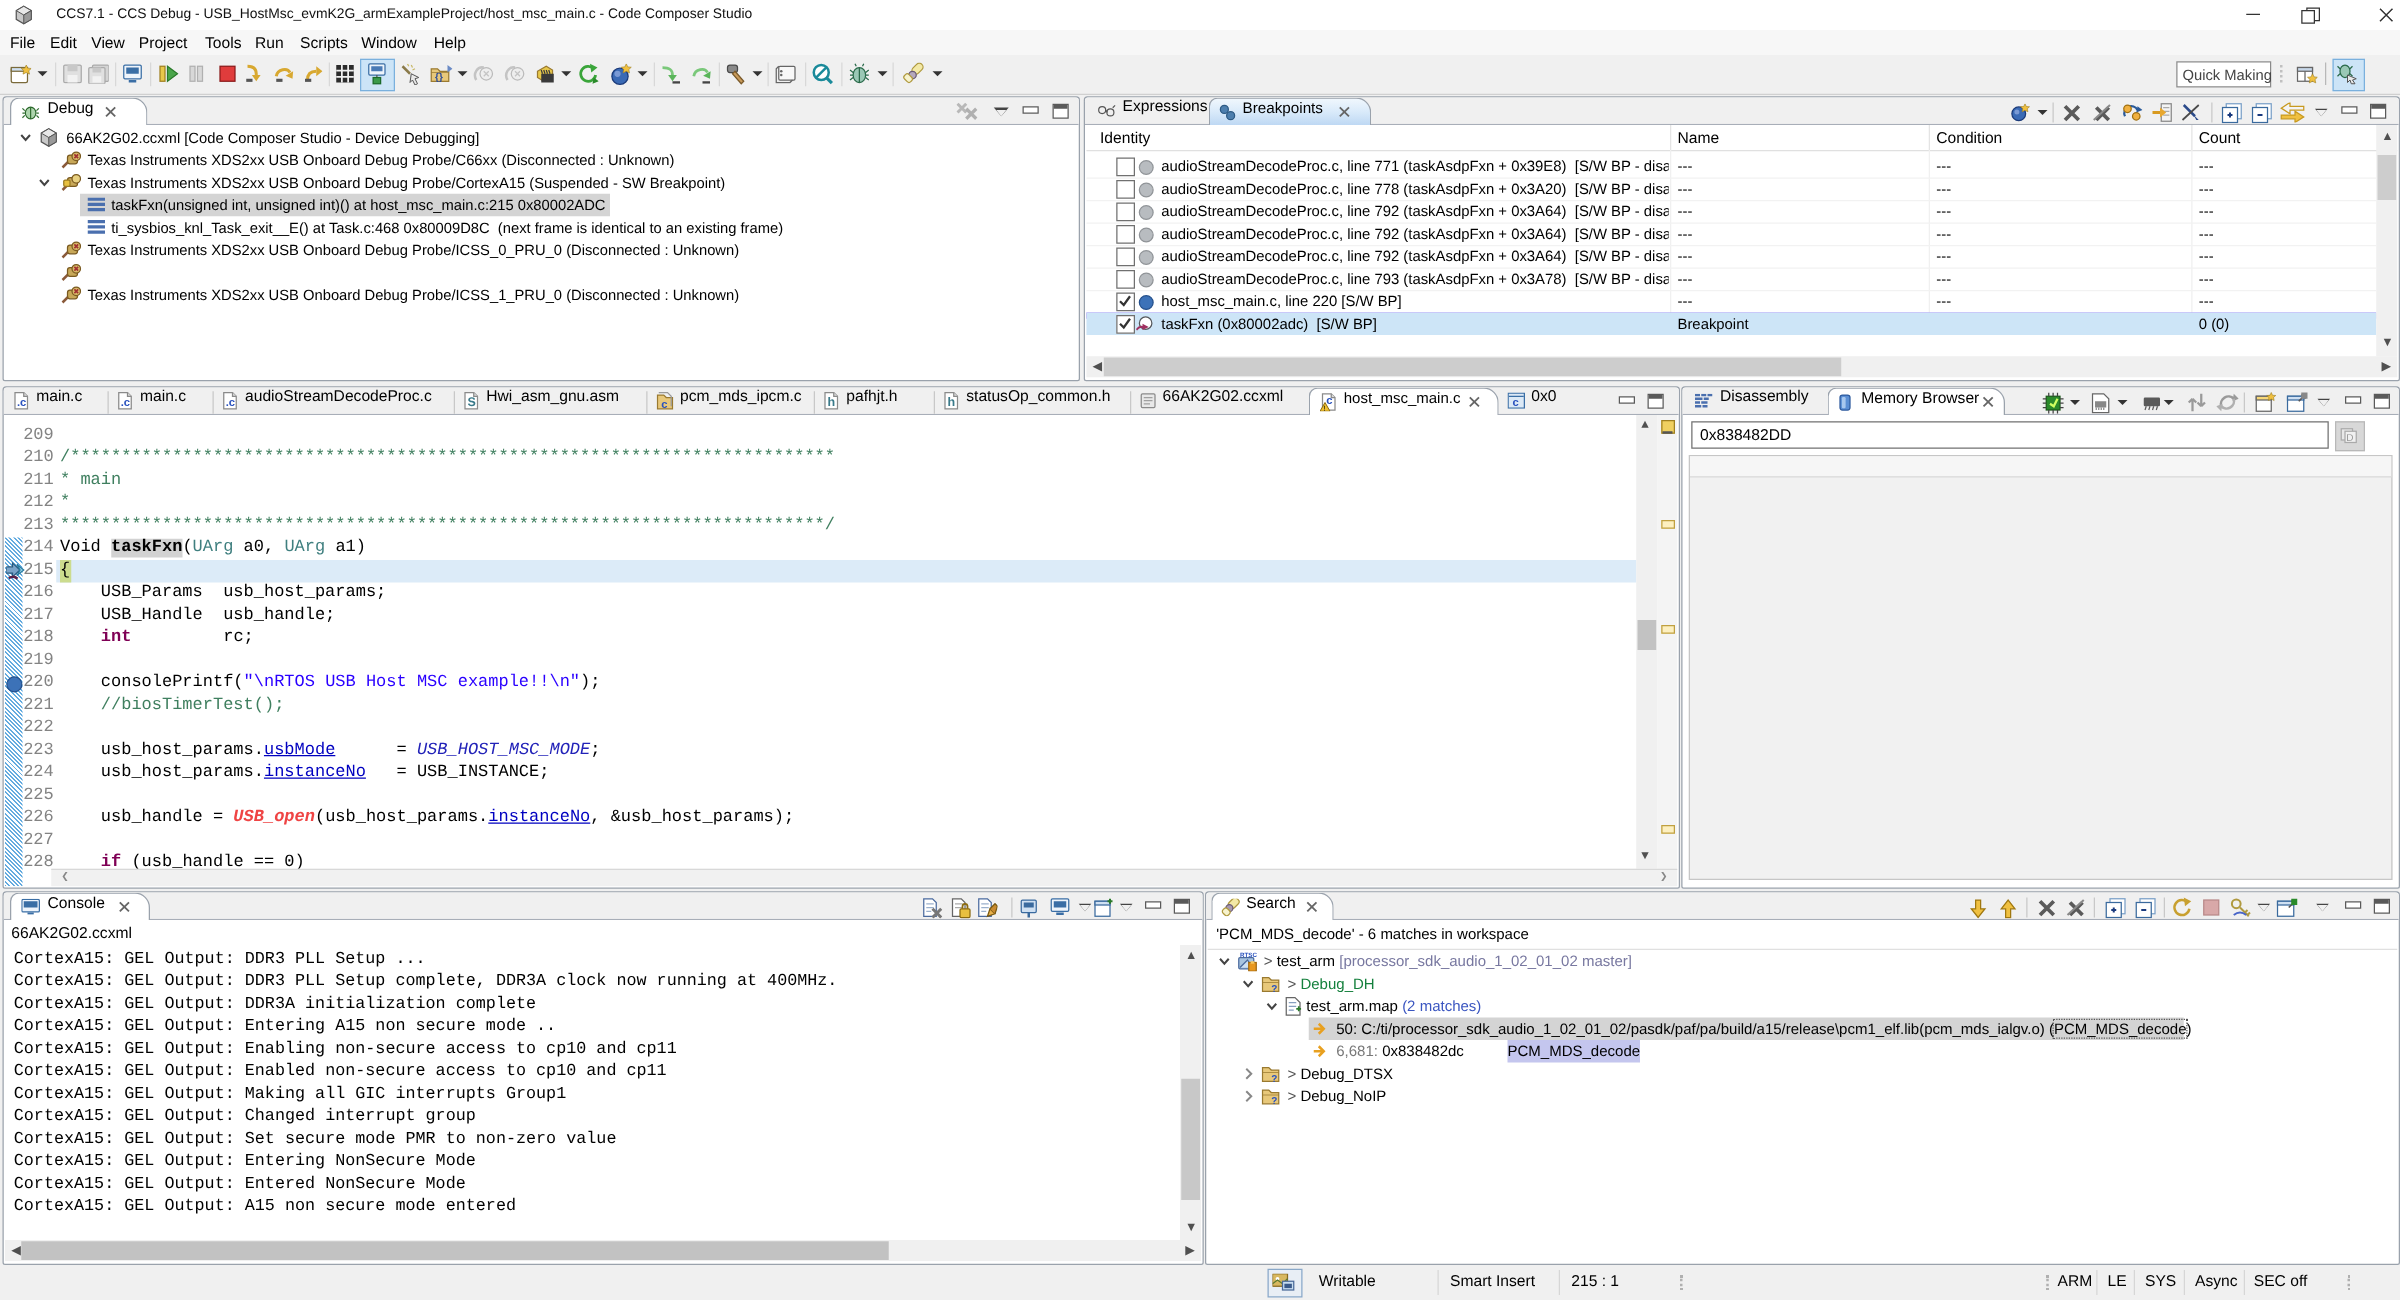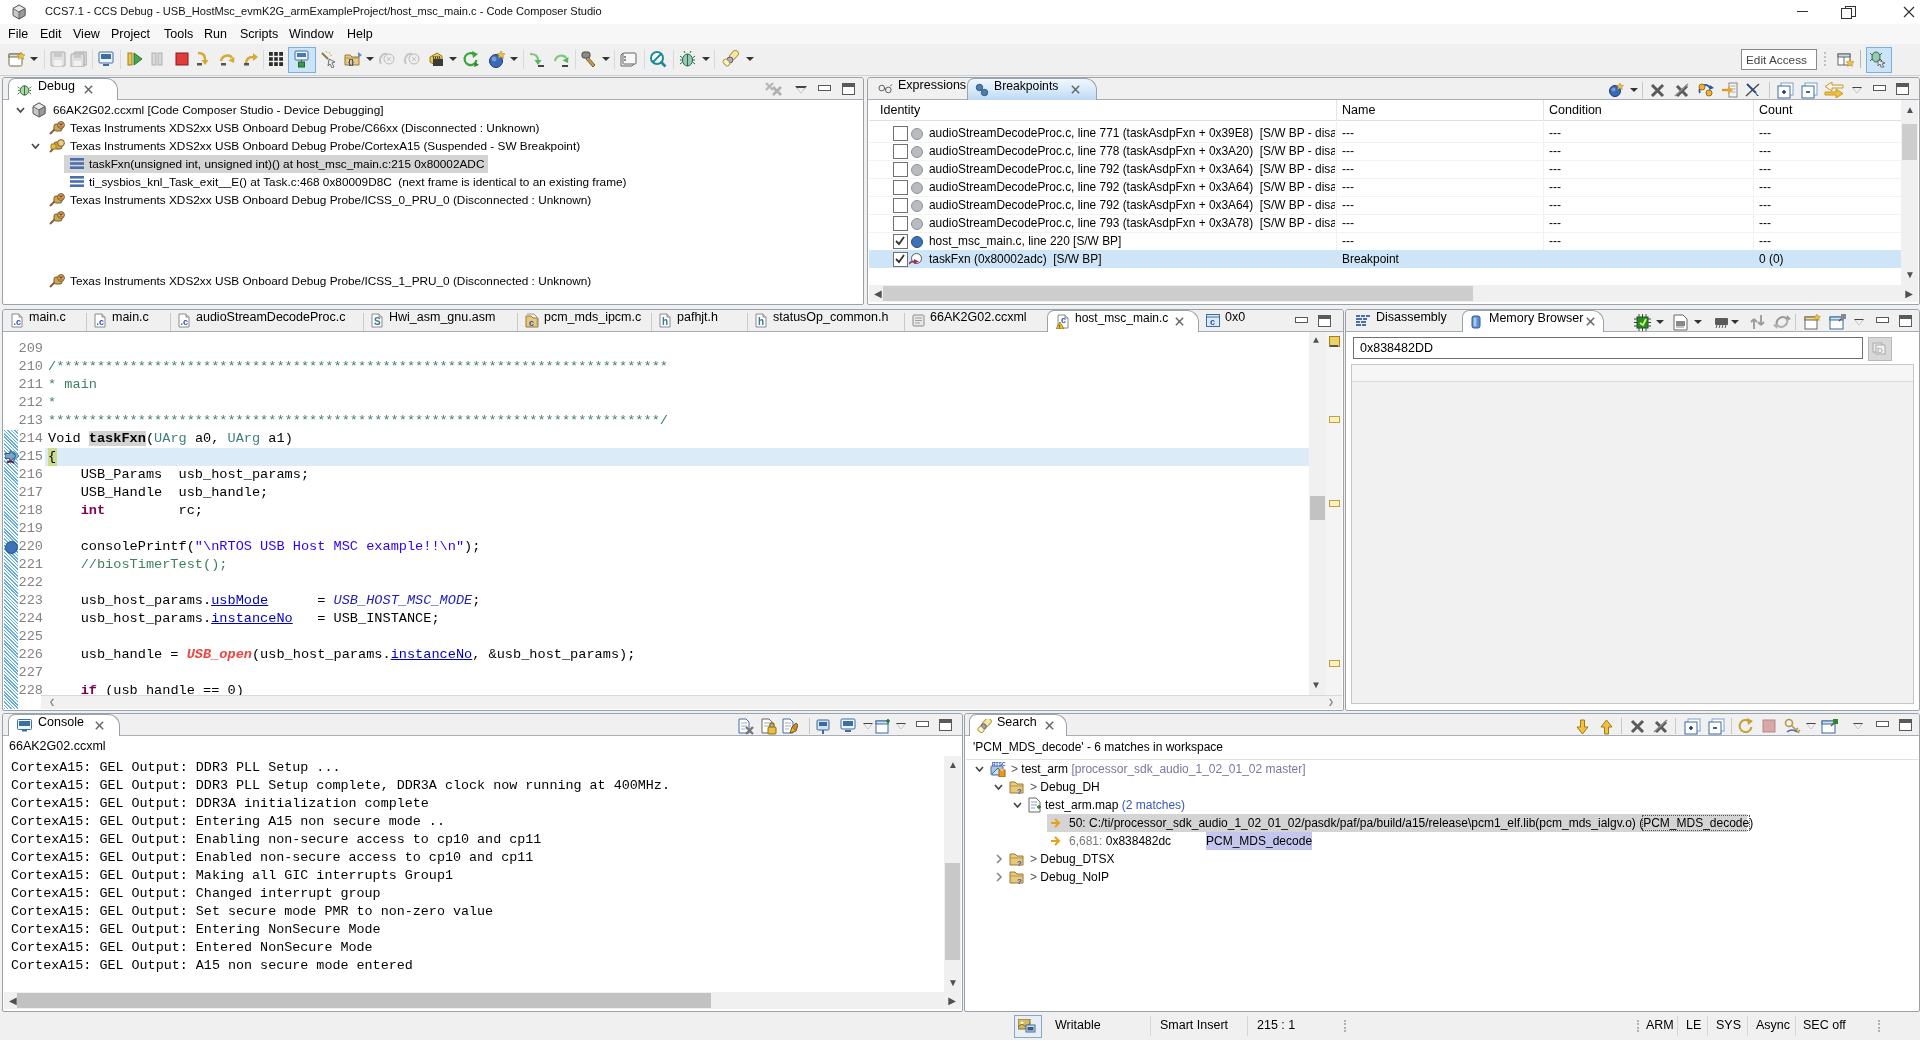--- a/index.html
+++ b/index.html
@@ -250,21 +250,21 @@
   <div class="sep" style="left:714px;top:6px;height:19px;background:#d8d8d8;"></div>
 
   <svg class="abs" style="left:722px;top:6px" width="18" height="18" viewBox="0 0 18 18">
       <rect x="9" y="0" width="6" height="10" rx="3" transform="rotate(45 12 5)" fill="#f3e9a6" stroke="#b09a40"></rect>
       <circle cx="8" cy="10" r="3" fill="#b5a8bd" stroke="#6a5a74"></circle>
       <rect x="1" y="10" width="7" height="5" rx="2" transform="rotate(45 4.5 12.5)" fill="#f7f3cd" stroke="#b09a40"></rect>
     </svg>
   <div class="tri-d" style="left:746px;top:13px;border-top-color:#333;"></div>
 
   <div class="abs" style="left:1741px;top:5px;width:74px;height:19px;border:1px solid #8a8a8a;background:#fff;">
-    <div class="abs" style="left:4px;top:3px;color:#444;font-size:11.8px;white-space:nowrap;">Edit Access</div>
+    <div class="abs" style="left:4px;top:3px;color:#444;font-size:11.8px;white-space:nowrap;">Quick Making</div>
   </div>
   <div class="abs" style="left:1824px;top:8px;width:2px;height:14px;border-left:2px dotted #c0c0c0;"></div>
   <svg class="abs" style="left:1837px;top:7px" width="17" height="17" viewBox="0 0 17 17">
       <rect x="1" y="3" width="12" height="11" fill="#fff" stroke="#666"></rect>
       <rect x="1" y="3" width="12" height="3" fill="#c8d8ea" stroke="#666"></rect>
       <line x1="7" y1="6" x2="7" y2="14" stroke="#666"></line>
       <polygon points="13,8 14.2,10.5 17,10.8 15,12.6 15.6,15.3 13,14 10.4,15.3 11,12.6 9,10.8 11.8,10.5" fill="#f0c040" stroke="#a08020" stroke-width="0.5"></polygon>
     </svg>
   <div class="sep" style="left:1860px;top:6px;height:18px;background:#b8b8b8;"></div>
   <div class="abs" style="left:1866px;top:3px;width:24px;height:24px;background:#cce4f7;border:1px solid #7ab0dd;"></div>
@@ -370,21 +370,21 @@
       <div class="abs" style="left:66px;top:0;">Texas Instruments XDS2xx USB Onboard Debug Probe/ICSS_0_PRU_0 (Disconnected : Unknown)</div>
     </div>
     <div class="row" style="left:0;top:109px;width:100%;">
       <svg class="abs" style="left:44px;top:1px" width="17" height="16" viewBox="0 0 17 16">
           <path d="M2 14 L7 9" stroke="#8a5a3a" stroke-width="2"></path>
           <rect x="6" y="4" width="8" height="7" rx="2" fill="#c8a858" stroke="#7a5a20"></rect>
           <circle cx="13" cy="5" r="3.4" fill="#d8b868" stroke="#7a5a20"></circle>
           <path d="M11.5 3.5 L14.5 6.5 M14.5 3.5 L11.5 6.5" stroke="#a03030" stroke-width="1.3"></path>
         </svg>
     </div>
-    <div class="row" style="left:0;top:127px;width:100%;margin-top:45px;">
+    <div class="row" style="left:0;top:127px;width:100%;">
       <svg class="abs" style="left:44px;top:1px" width="17" height="16" viewBox="0 0 17 16">
           <path d="M2 14 L7 9" stroke="#8a5a3a" stroke-width="2"></path>
           <rect x="6" y="4" width="8" height="7" rx="2" fill="#c8a858" stroke="#7a5a20"></rect>
           <circle cx="13" cy="5" r="3.4" fill="#d8b868" stroke="#7a5a20"></circle>
           <path d="M11.5 3.5 L14.5 6.5 M14.5 3.5 L11.5 6.5" stroke="#a03030" stroke-width="1.3"></path>
         </svg>
       <div class="abs" style="left:66px;top:0;">Texas Instruments XDS2xx USB Onboard Debug Probe/ICSS_1_PRU_0 (Disconnected : Unknown)</div>
     </div>
   </div>
 </div>
@@ -1019,21 +1019,21 @@
     </div>
     <div class="row" style="left:0;top:42px;width:100%;">
       <svg class="abs" style="left:28px;top:5px" width="9" height="9" viewBox="0 0 9 9">
           <path d="M1 2 L4.5 6 L8 2" fill="none" stroke="#444" stroke-width="1.6"></path>
         </svg>
       <svg class="abs" style="left:43px;top:2px" width="16" height="14" viewBox="0 0 16 14">
           <path d="M1 2 L6 2 L8 4 L14 4 L14 13 L1 13 Z" fill="#e8c87a" stroke="#9a7a30"></path>
           <path d="M1 6 L14 6" stroke="#9a7a30" stroke-width="0.6"></path>
           <text x="8" y="13.5" font-size="8" fill="#2a52be" font-weight="bold">?</text>
         </svg>
-      <div class="abs" style="left:64px;top:0;color:#555;">&gt; <span style="color:#000000;text-align:right;">Debug_DH</span></div>
+      <div class="abs" style="left:64px;top:0;color:#555;">&gt; <span style="color:#15803d;text-align:right;">Debug_DH</span></div>
     </div>
     <div class="row" style="left:0;top:60px;width:100%;">
       <svg class="abs" style="left:47px;top:5px" width="9" height="9" viewBox="0 0 9 9">
           <path d="M1 2 L4.5 6 L8 2" fill="none" stroke="#444" stroke-width="1.6"></path>
         </svg>
       <svg class="abs" style="left:62px;top:1px" width="13" height="16" viewBox="0 0 13 16">
           <path d="M1 1 L8 1 L12 5 L12 15 L1 15 Z" fill="#fff" stroke="#666"></path>
           <path d="M3 5 L9 5 M3 8 L9 8 M3 11 L7 11" stroke="#88a0c0"></path>
           <path d="M9 10 L13 10 M11 8 L11 12" stroke="#2a7a2a" stroke-width="1.4"></path>
         </svg>

